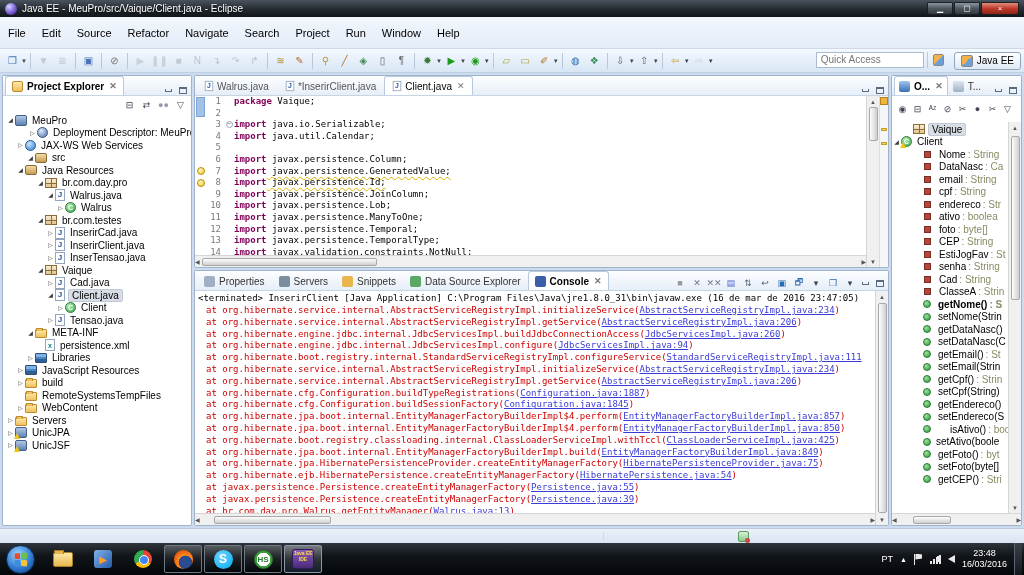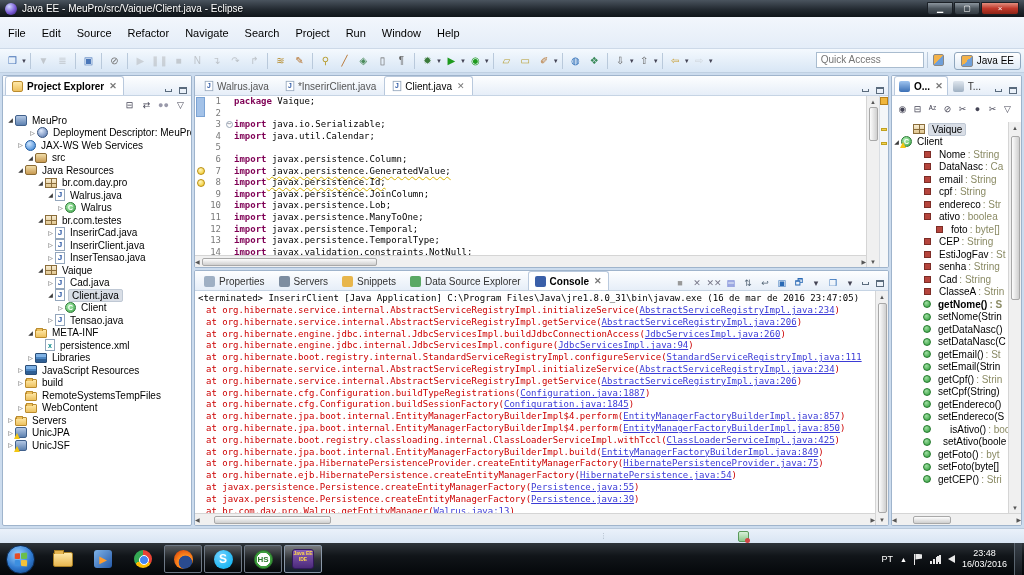--- a/index.html
+++ b/index.html
@@ -700,21 +700,21 @@
               <span class="ti-field" style="flex: 0 0 auto;"></span>
               <span class="tlabel" style="margin-left: 3px;">endereco</span>
               <span class="dim"> : Str</span>
             </div>
             <div class="trow" style="padding-left: 20px;">
               <span class="arr"></span>
               <span class="ti-field" style="flex: 0 0 auto;"></span>
               <span class="tlabel" style="margin-left: 3px;">ativo</span>
               <span class="dim"> : boolea</span>
             </div>
-            <div class="trow" style="padding-left: 32px;">
+            <div class="trow" style="padding-left: 20px;">
               <span class="arr"></span>
               <span class="ti-field" style="flex: 0 0 auto;"></span>
               <span class="tlabel" style="margin-left: 3px;">foto</span>
               <span class="dim"> : byte[]</span>
             </div>
             <div class="trow" style="padding-left: 20px;">
               <span class="arr"></span>
               <span class="ti-field" style="flex: 0 0 auto;"></span>
               <span class="tlabel" style="margin-left: 3px;">CEP</span>
               <span class="dim"> : String</span>
@@ -798,21 +798,21 @@
             </div>
             <div class="trow" style="padding-left: 20px;">
               <span class="arr"></span>
               <span class="ti-meth" style="flex: 0 0 auto;"></span>
               <span class="tlabel" style="margin-left: 15px;">isAtivo()</span>
               <span class="dim"> : boo</span>
             </div>
             <div class="trow" style="padding-left: 20px;">
               <span class="arr"></span>
               <span class="ti-meth" style="flex: 0 0 auto;"></span>
-              <span class="tlabel" style="margin-left: 8px; text-align: right;">setAtivo(boole</span>
+              <span class="tlabel" style="margin-left: 1px; text-align: right;">setAtivo(boole</span>
             </div>
             <div class="trow" style="padding-left: 20px;">
               <span class="arr"></span>
               <span class="ti-meth" style="flex: 0 0 auto;"></span>
               <span class="tlabel" style="margin-left: 3px;">getFoto()</span>
               <span class="dim"> : byt</span>
             </div>
             <div class="trow" style="padding-left: 20px;">
               <span class="arr"></span>
               <span class="ti-meth" style="flex: 0 0 auto;"></span>

